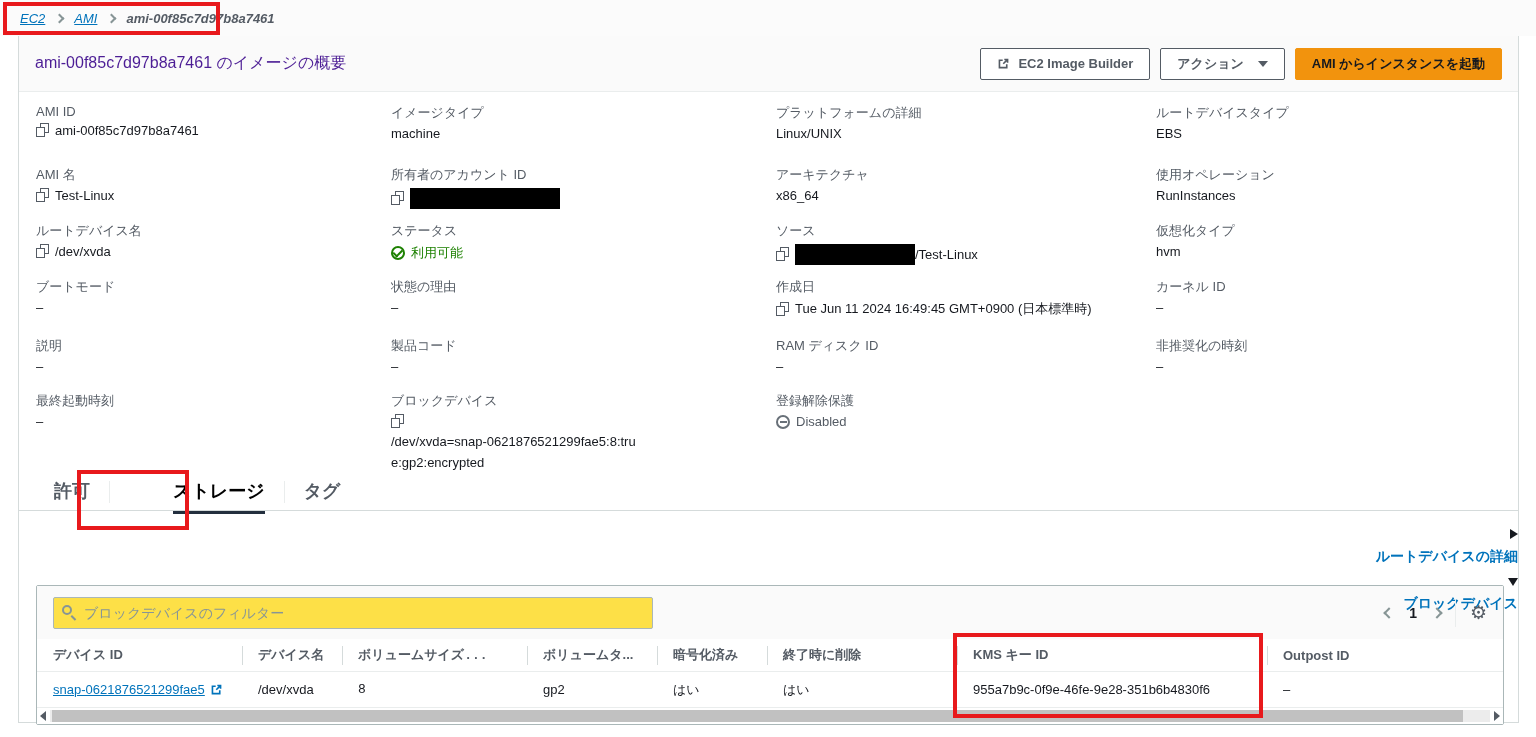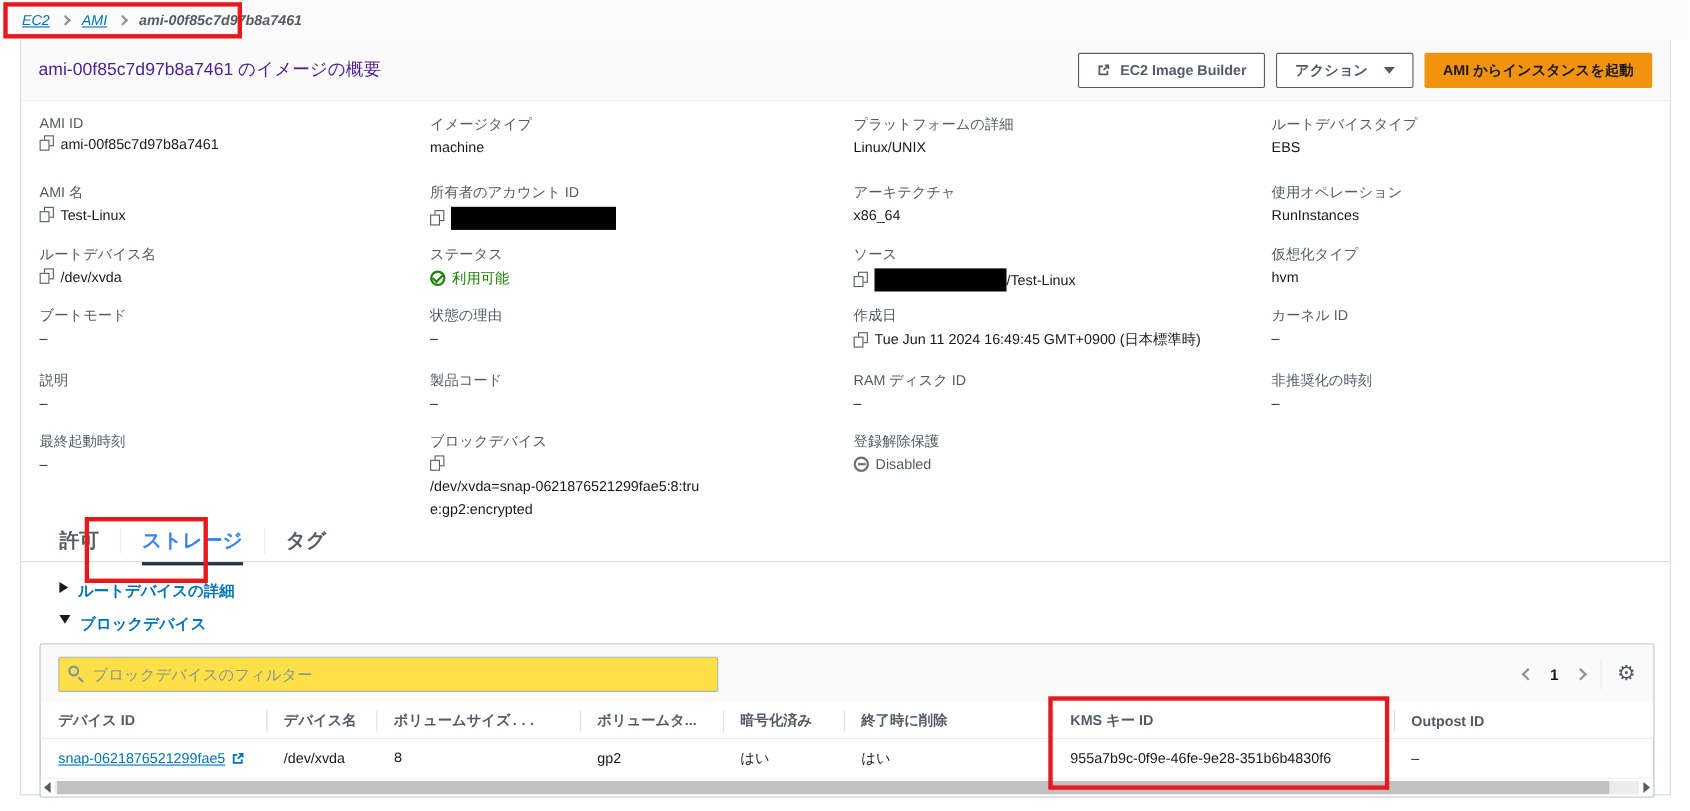--- a/index.html
+++ b/index.html
@@ -52,26 +52,26 @@
   .icon-check::before { content:""; width:7px; height:4px; border-left:2px solid #1d8102;
     border-bottom:2px solid #1d8102; transform:rotate(-45deg) translate(0,-1px); display:block; }
   .block-dev-value { width:255px; word-break:break-all; line-height:21px; }
   .field-value.column { flex-direction:column; align-items:flex-start; gap:4px; }
 
   
   .tabs { height:37px; display:flex; align-items:center; padding-left:35px;
     border-bottom:1px solid #d5dbdb; }
   .tab { font-size:18px; font-weight:bold; color:#545b64; cursor:pointer; padding:9px 0 8px;
     border-bottom:3px solid transparent; }
-  .tab.active { color:#3b82f6; border-bottom:3px solid #232f3e; }
+  .tab.active { color:#000000; border-bottom:3px solid #232f3e;margin-left:44px; }
   .tab-sep { width:1px; height:22px; background:#eaeded; margin:0 19px; }
 
   
   .expander-area { padding:18px 0 0 35px; height:74px; }
-  .expander { display:flex; align-items:flex-start; gap:9px; margin-bottom:12px; cursor:pointer; }
+  .expander { display:flex; align-items:flex-end; gap:9px; margin-bottom:12px; cursor:pointer;flex-direction:column; }
   .expander-label { color:#0073bb; font-weight:bold; font-size:14px; }
   .tri-right { width:0; height:0; border-top:5px solid transparent; border-bottom:5px solid transparent;
     border-left:8px solid #16191f; }
   .tri-down { width:0; height:0; border-left:5px solid transparent; border-right:5px solid transparent;
     border-top:8px solid #16191f; }
 
   
   .table-card { margin:0 14px 0 17px; border:1px solid #aab7b8; border-radius:2px; background:#fff; }
   .toolbar { height:53px; display:flex; align-items:center; justify-content:space-between;
     padding:0 16px; background:#fafafa; }

